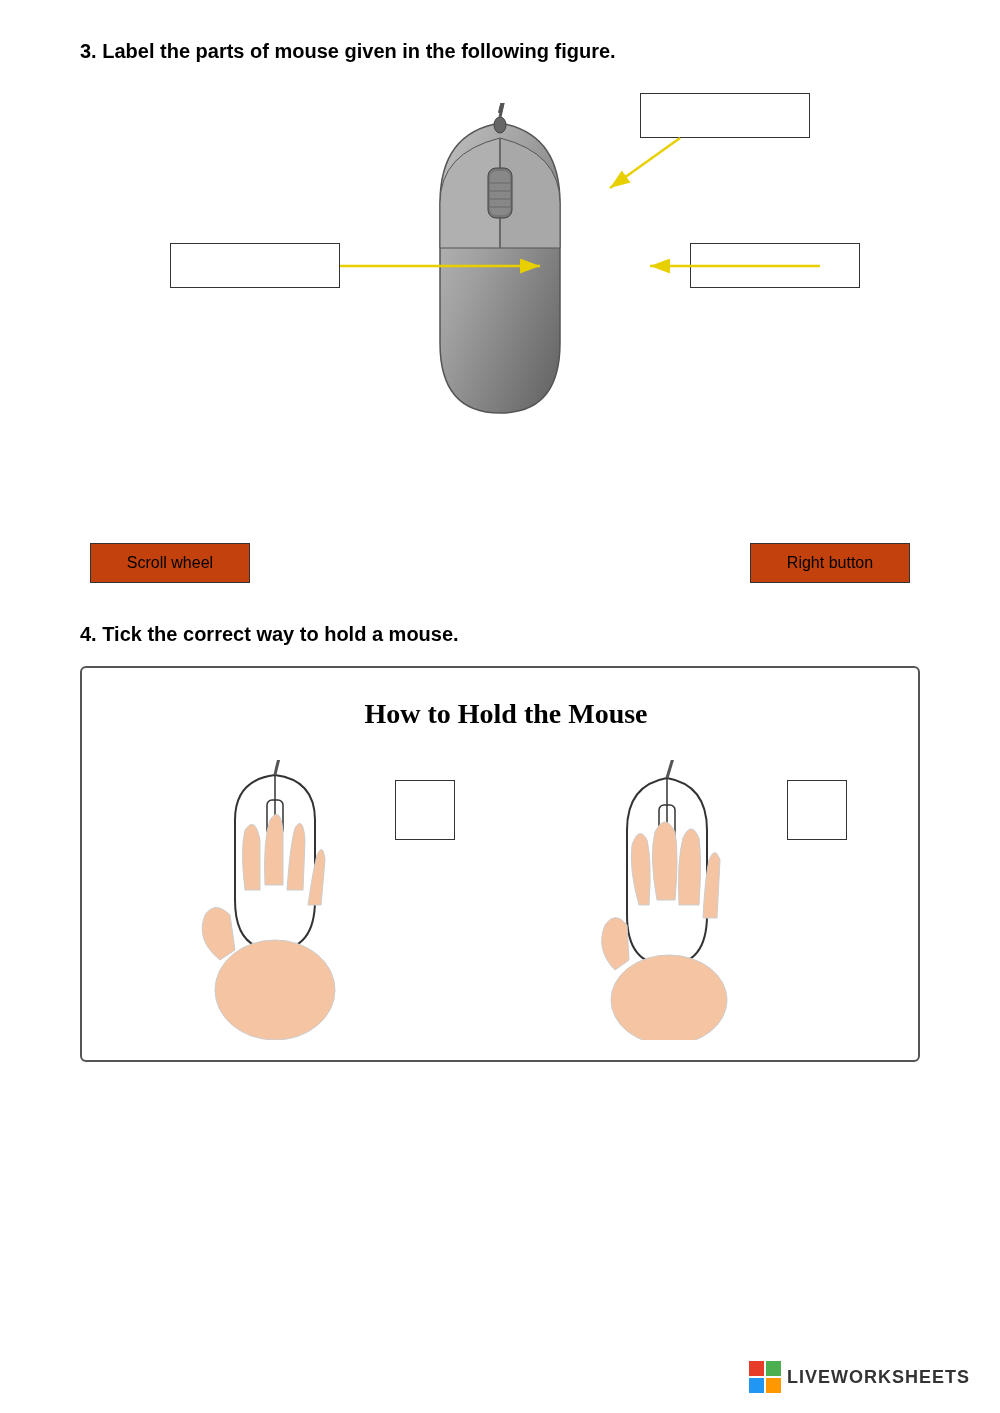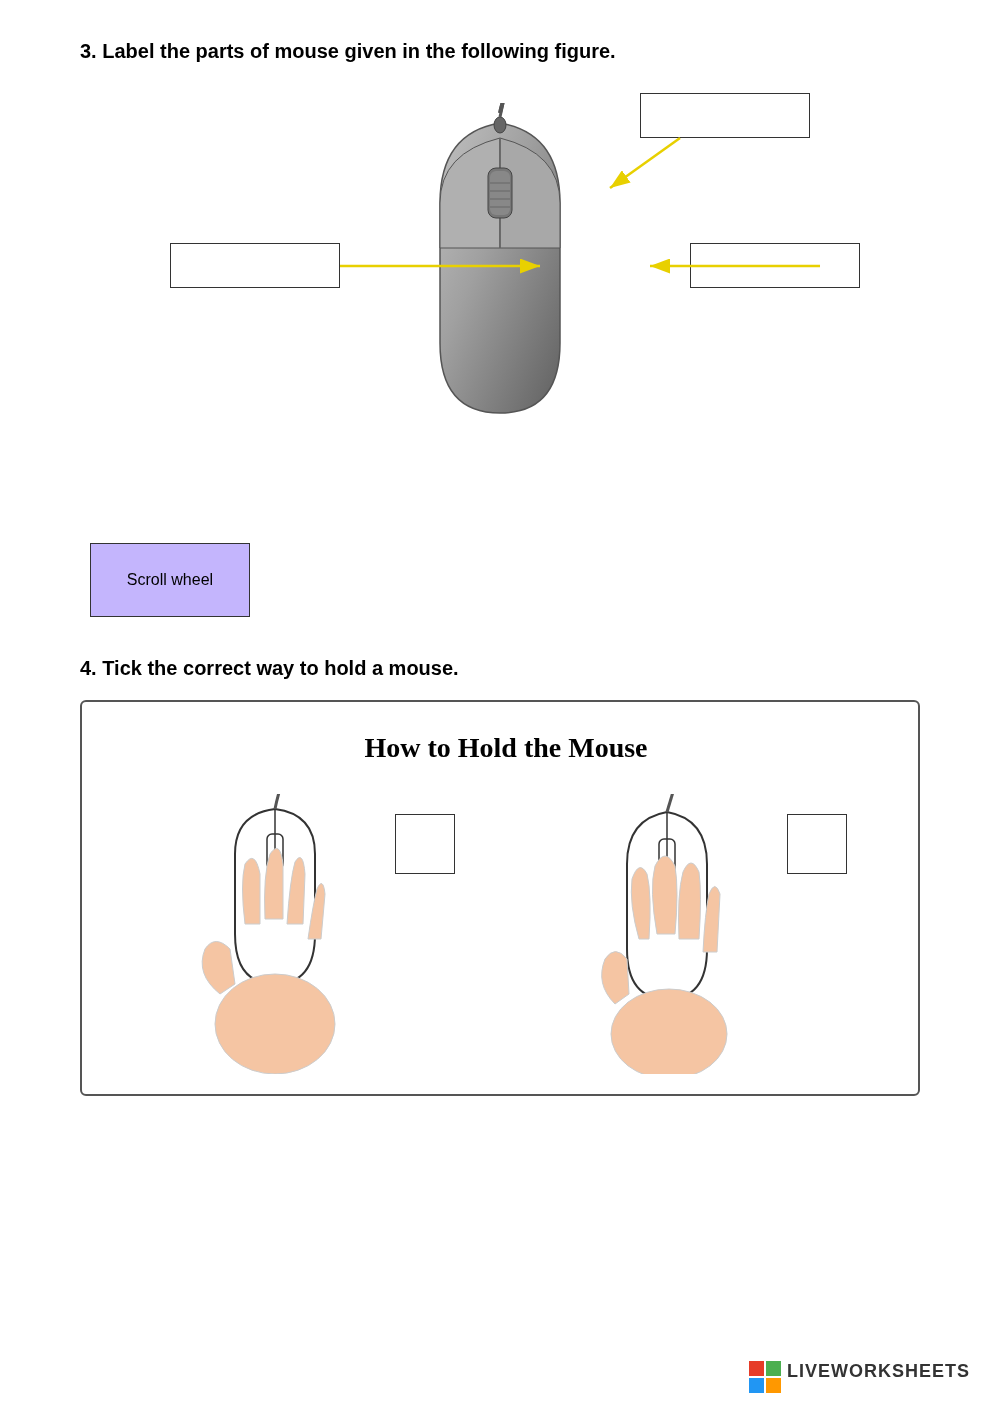--- a/index.html
+++ b/index.html
@@ -62,23 +62,23 @@
     
     .answer-boxes-row {
       display: flex;
       justify-content: space-between;
       align-items: center;
       margin-top: 10px;
       padding: 0 10px;
     }
     .answer-box {
       border: 1.5px solid #333;
-      padding: 27px 20px;
+      padding: 10px 20px;
       font-size: 16px;
-      background: #c4b5fd;
+      background: #c2410c;
       min-width: 160px;
       text-align: center;
     }
 
     
     .section4-title {
       font-size: 20px;
       font-weight: bold;
       margin-bottom: 20px;
     }
@@ -113,20 +113,21 @@
       flex-shrink: 0;
       margin-top: 20px;
     }
 
     
     .footer {
       position: absolute;
       bottom: 20px;
       right: 30px;
       display: flex;
+      align-items: center;
       gap: 6px;
       padding-left: 26px;
     }
     .footer-logo {
       display: flex;
       gap: 1px;
     }
     .footer-text {
       font-size: 18px;
       font-weight: bold;
@@ -195,20 +196,21 @@
 
       <line x1="260" y1="183" x2="460" y2="183" stroke="#e8d000" stroke-width="2.5" marker-end="url(#arrowhead)"></line>
 
       <line x1="740" y1="183" x2="570" y2="183" stroke="#e8d000" stroke-width="2.5" marker-end="url(#arrowhead)"></line>
     </svg>
 
   </div>
 
   <div class="answer-boxes-row">
     <div class="answer-box">Scroll wheel</div>
+    <div class="answer-box">Right button</div>
   </div>
 </div>
 
 <div class="section">
   <div class="section4-title">4. Tick the correct way to hold a mouse.</div>
 
   <div class="hold-mouse-box">
     <div class="hold-mouse-title">How to Hold the Mouse</div>
 
     <div class="hands-row">

